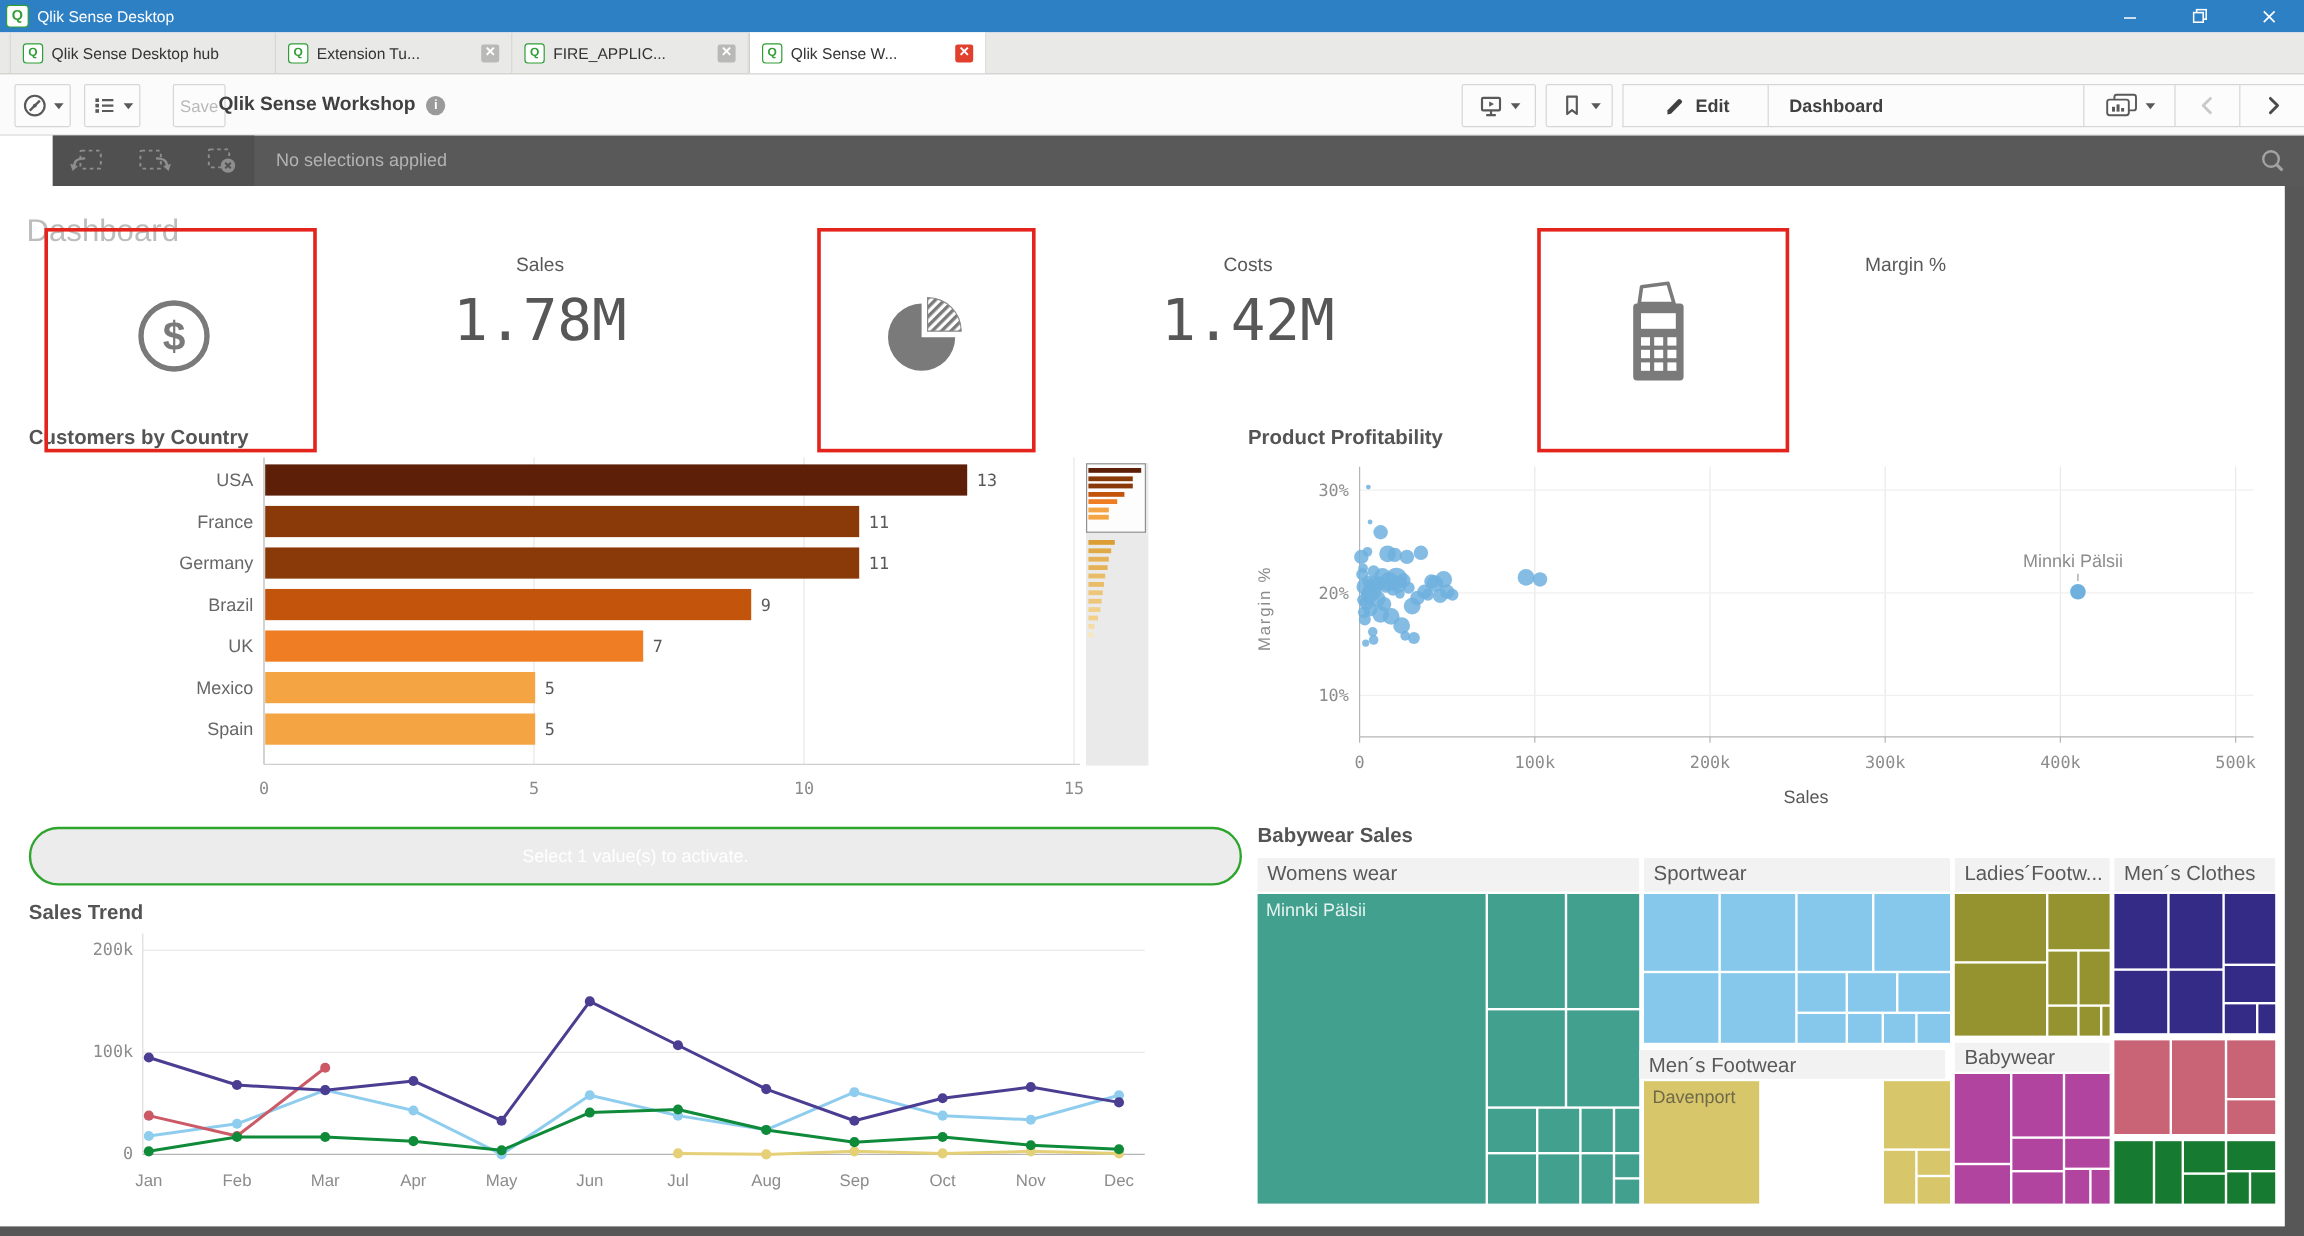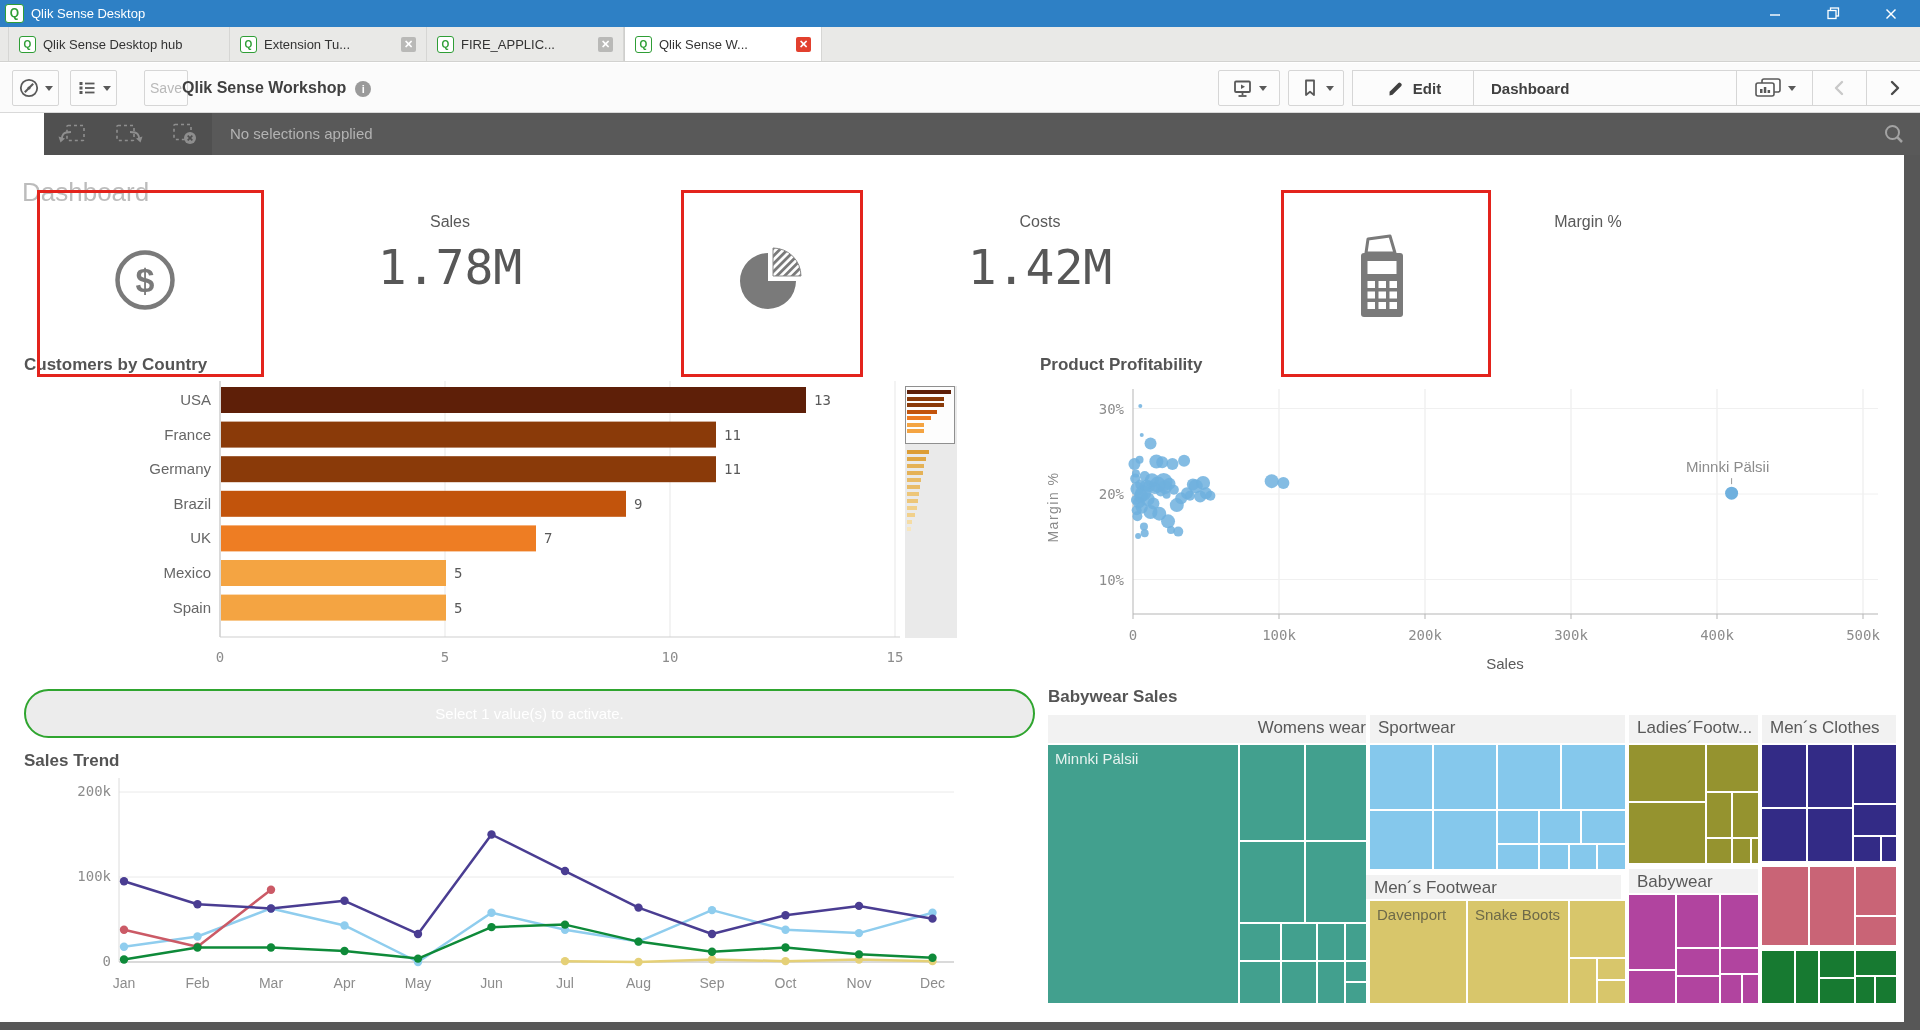--- a/index.html
+++ b/index.html
@@ -509,21 +509,21 @@
       <circle cx="394" cy="163.95" r="4.2" fill="#4a3d92"></circle>
       <circle cx="467.5" cy="64.5" r="4.2" fill="#4a3d92"></circle>
       <circle cx="541" cy="101.05" r="4.2" fill="#4a3d92"></circle>
       <circle cx="614.5" cy="137.6" r="4.2" fill="#4a3d92"></circle>
       <circle cx="688" cy="163.95" r="4.2" fill="#4a3d92"></circle>
       <circle cx="761.5" cy="145.25" r="4.2" fill="#4a3d92"></circle>
       <circle cx="835" cy="135.9" r="4.2" fill="#4a3d92"></circle>
       <circle cx="908.5" cy="148.65" r="4.2" fill="#4a3d92"></circle>
     </svg>
   <div id="treemap">
-      <div class="tm-head" style="left: 0px; top: 0px; width: 318px; height: 28px; text-align: right;">Womens wear</div>
+      <div class="tm-head" style="left: 0px; top: 0px; width: 318px; height: 28px;">Womens wear</div>
       <div class="tm-block" style="left: 0px; top: 30px; width: 190px; height: 258px; background: rgb(66, 160, 142);">
         <span style="color: rgb(230, 242, 239);">Minnki Pälsii</span>
       </div>
       <div class="tm-block" style="left: 192px; top: 30px; width: 64px; height: 95px; background: rgb(66, 160, 142);"></div>
       <div class="tm-block" style="left: 258px; top: 30px; width: 60px; height: 95px; background: rgb(66, 160, 142);"></div>
       <div class="tm-block" style="left: 192px; top: 127px; width: 64px; height: 80px; background: rgb(66, 160, 142);"></div>
       <div class="tm-block" style="left: 258px; top: 127px; width: 60px; height: 80px; background: rgb(66, 160, 142);"></div>
       <div class="tm-block" style="left: 192px; top: 209px; width: 40px; height: 36px; background: rgb(66, 160, 142);"></div>
       <div class="tm-block" style="left: 234px; top: 209px; width: 34px; height: 36px; background: rgb(66, 160, 142);"></div>
       <div class="tm-block" style="left: 270px; top: 209px; width: 26px; height: 36px; background: rgb(66, 160, 142);"></div>
@@ -543,23 +543,20 @@
       <div class="tm-block" style="left: 450px; top: 96px; width: 40px; height: 32px; background: rgb(133, 200, 236);"></div>
       <div class="tm-block" style="left: 492px; top: 96px; width: 40px; height: 32px; background: rgb(133, 200, 236);"></div>
       <div class="tm-block" style="left: 534px; top: 96px; width: 43px; height: 32px; background: rgb(133, 200, 236);"></div>
       <div class="tm-block" style="left: 450px; top: 130px; width: 40px; height: 24px; background: rgb(133, 200, 236);"></div>
       <div class="tm-block" style="left: 492px; top: 130px; width: 28px; height: 24px; background: rgb(133, 200, 236);"></div>
       <div class="tm-block" style="left: 522px; top: 130px; width: 26px; height: 24px; background: rgb(133, 200, 236);"></div>
       <div class="tm-block" style="left: 550px; top: 130px; width: 27px; height: 24px; background: rgb(133, 200, 236);"></div>
       <div class="tm-head" style="left: 318px; top: 160px; width: 255px; height: 24px;">Men´s Footwear</div>
       <div class="tm-block" style="left: 322px; top: 186px; width: 96px; height: 102px; background: rgb(216, 198, 107);">
         <span style="color: rgb(110, 106, 73);">Davenport</span>
-      </div>
-      <div class="tm-block" style="left: 420px; top: 186px; width: 100px; height: 102px; background: rgb(216, 198, 107);">
-        <span style="color: rgb(110, 106, 73);">Snake Boots</span>
       </div>
       <div class="tm-block" style="left: 522px; top: 186px; width: 55px; height: 56px; background: rgb(216, 198, 107);"></div>
       <div class="tm-block" style="left: 522px; top: 244px; width: 26px; height: 44px; background: rgb(216, 198, 107);"></div>
       <div class="tm-block" style="left: 550px; top: 244px; width: 27px; height: 20px; background: rgb(216, 198, 107);"></div>
       <div class="tm-block" style="left: 550px; top: 266px; width: 27px; height: 22px; background: rgb(216, 198, 107);"></div>
       <div class="tm-head" style="left: 581px; top: 0px; width: 129px; height: 28px;">Ladies´Footw...</div>
       <div class="tm-block" style="left: 581px; top: 30px; width: 76px; height: 56px; background: rgb(149, 147, 47);"></div>
       <div class="tm-block" style="left: 659px; top: 30px; width: 51px; height: 46px; background: rgb(149, 147, 47);"></div>
       <div class="tm-block" style="left: 581px; top: 88px; width: 76px; height: 60px; background: rgb(149, 147, 47);"></div>
       <div class="tm-block" style="left: 659px; top: 78px; width: 24px; height: 44px; background: rgb(149, 147, 47);"></div>

